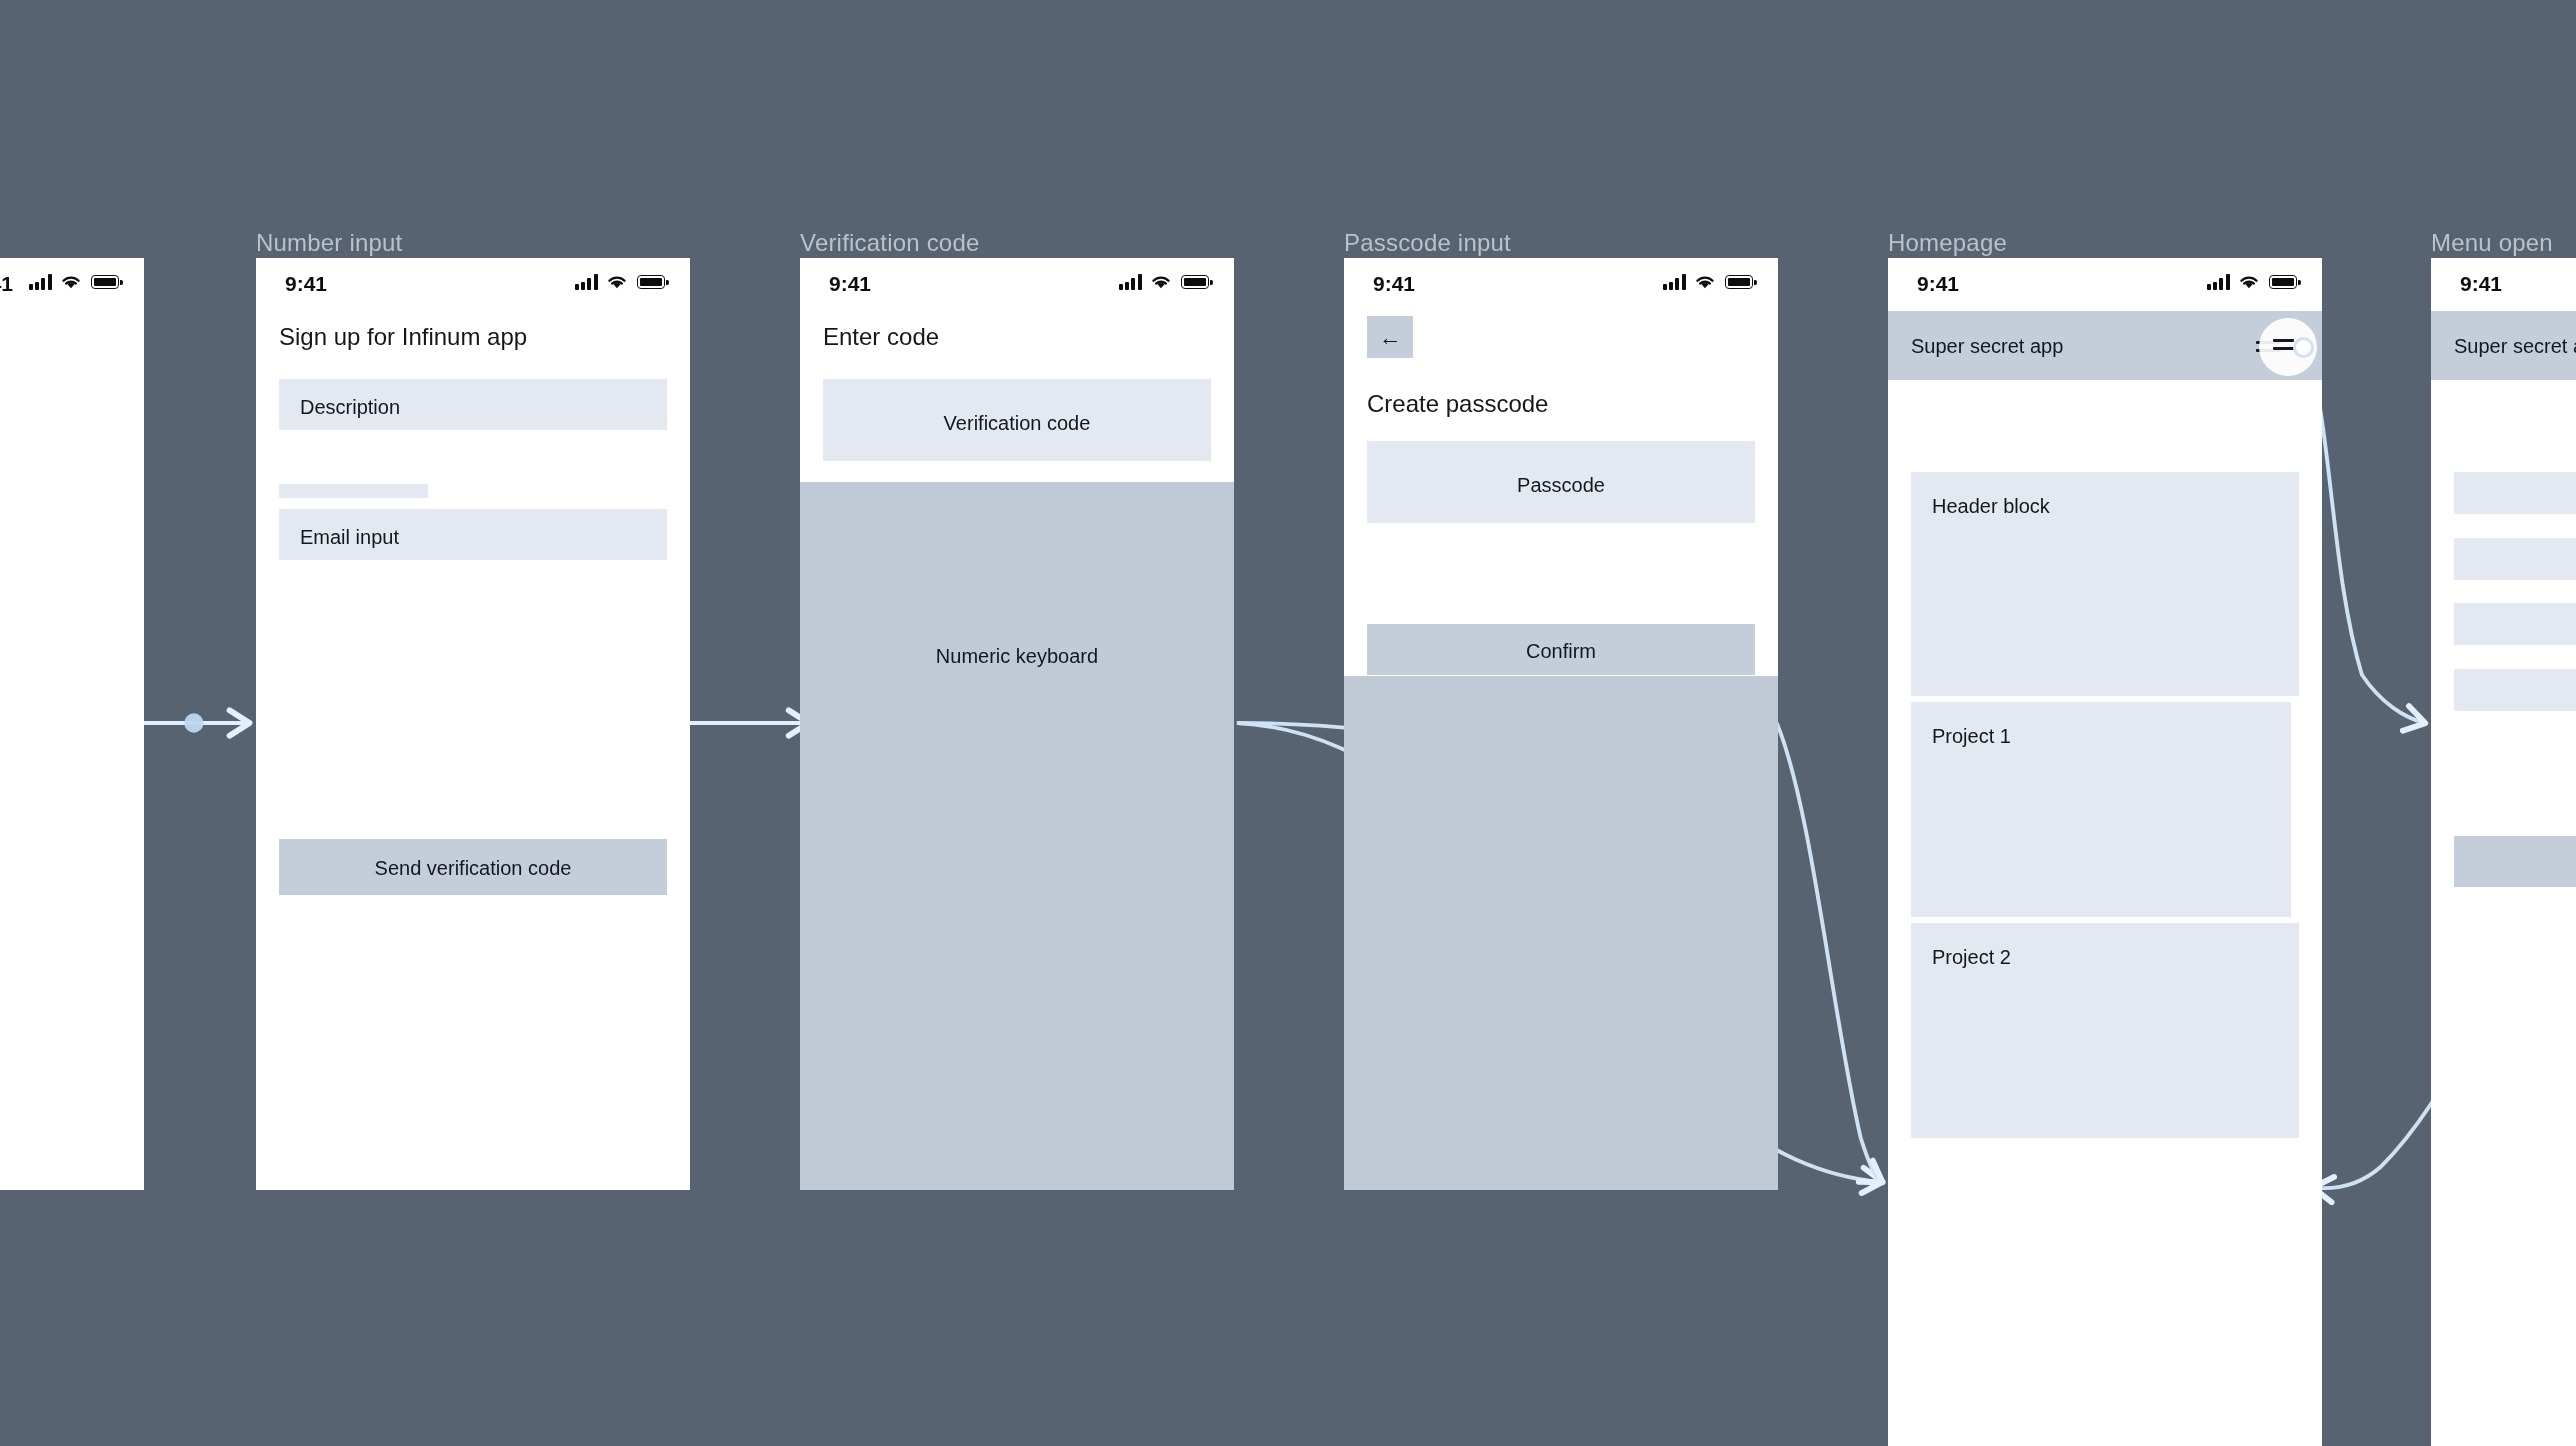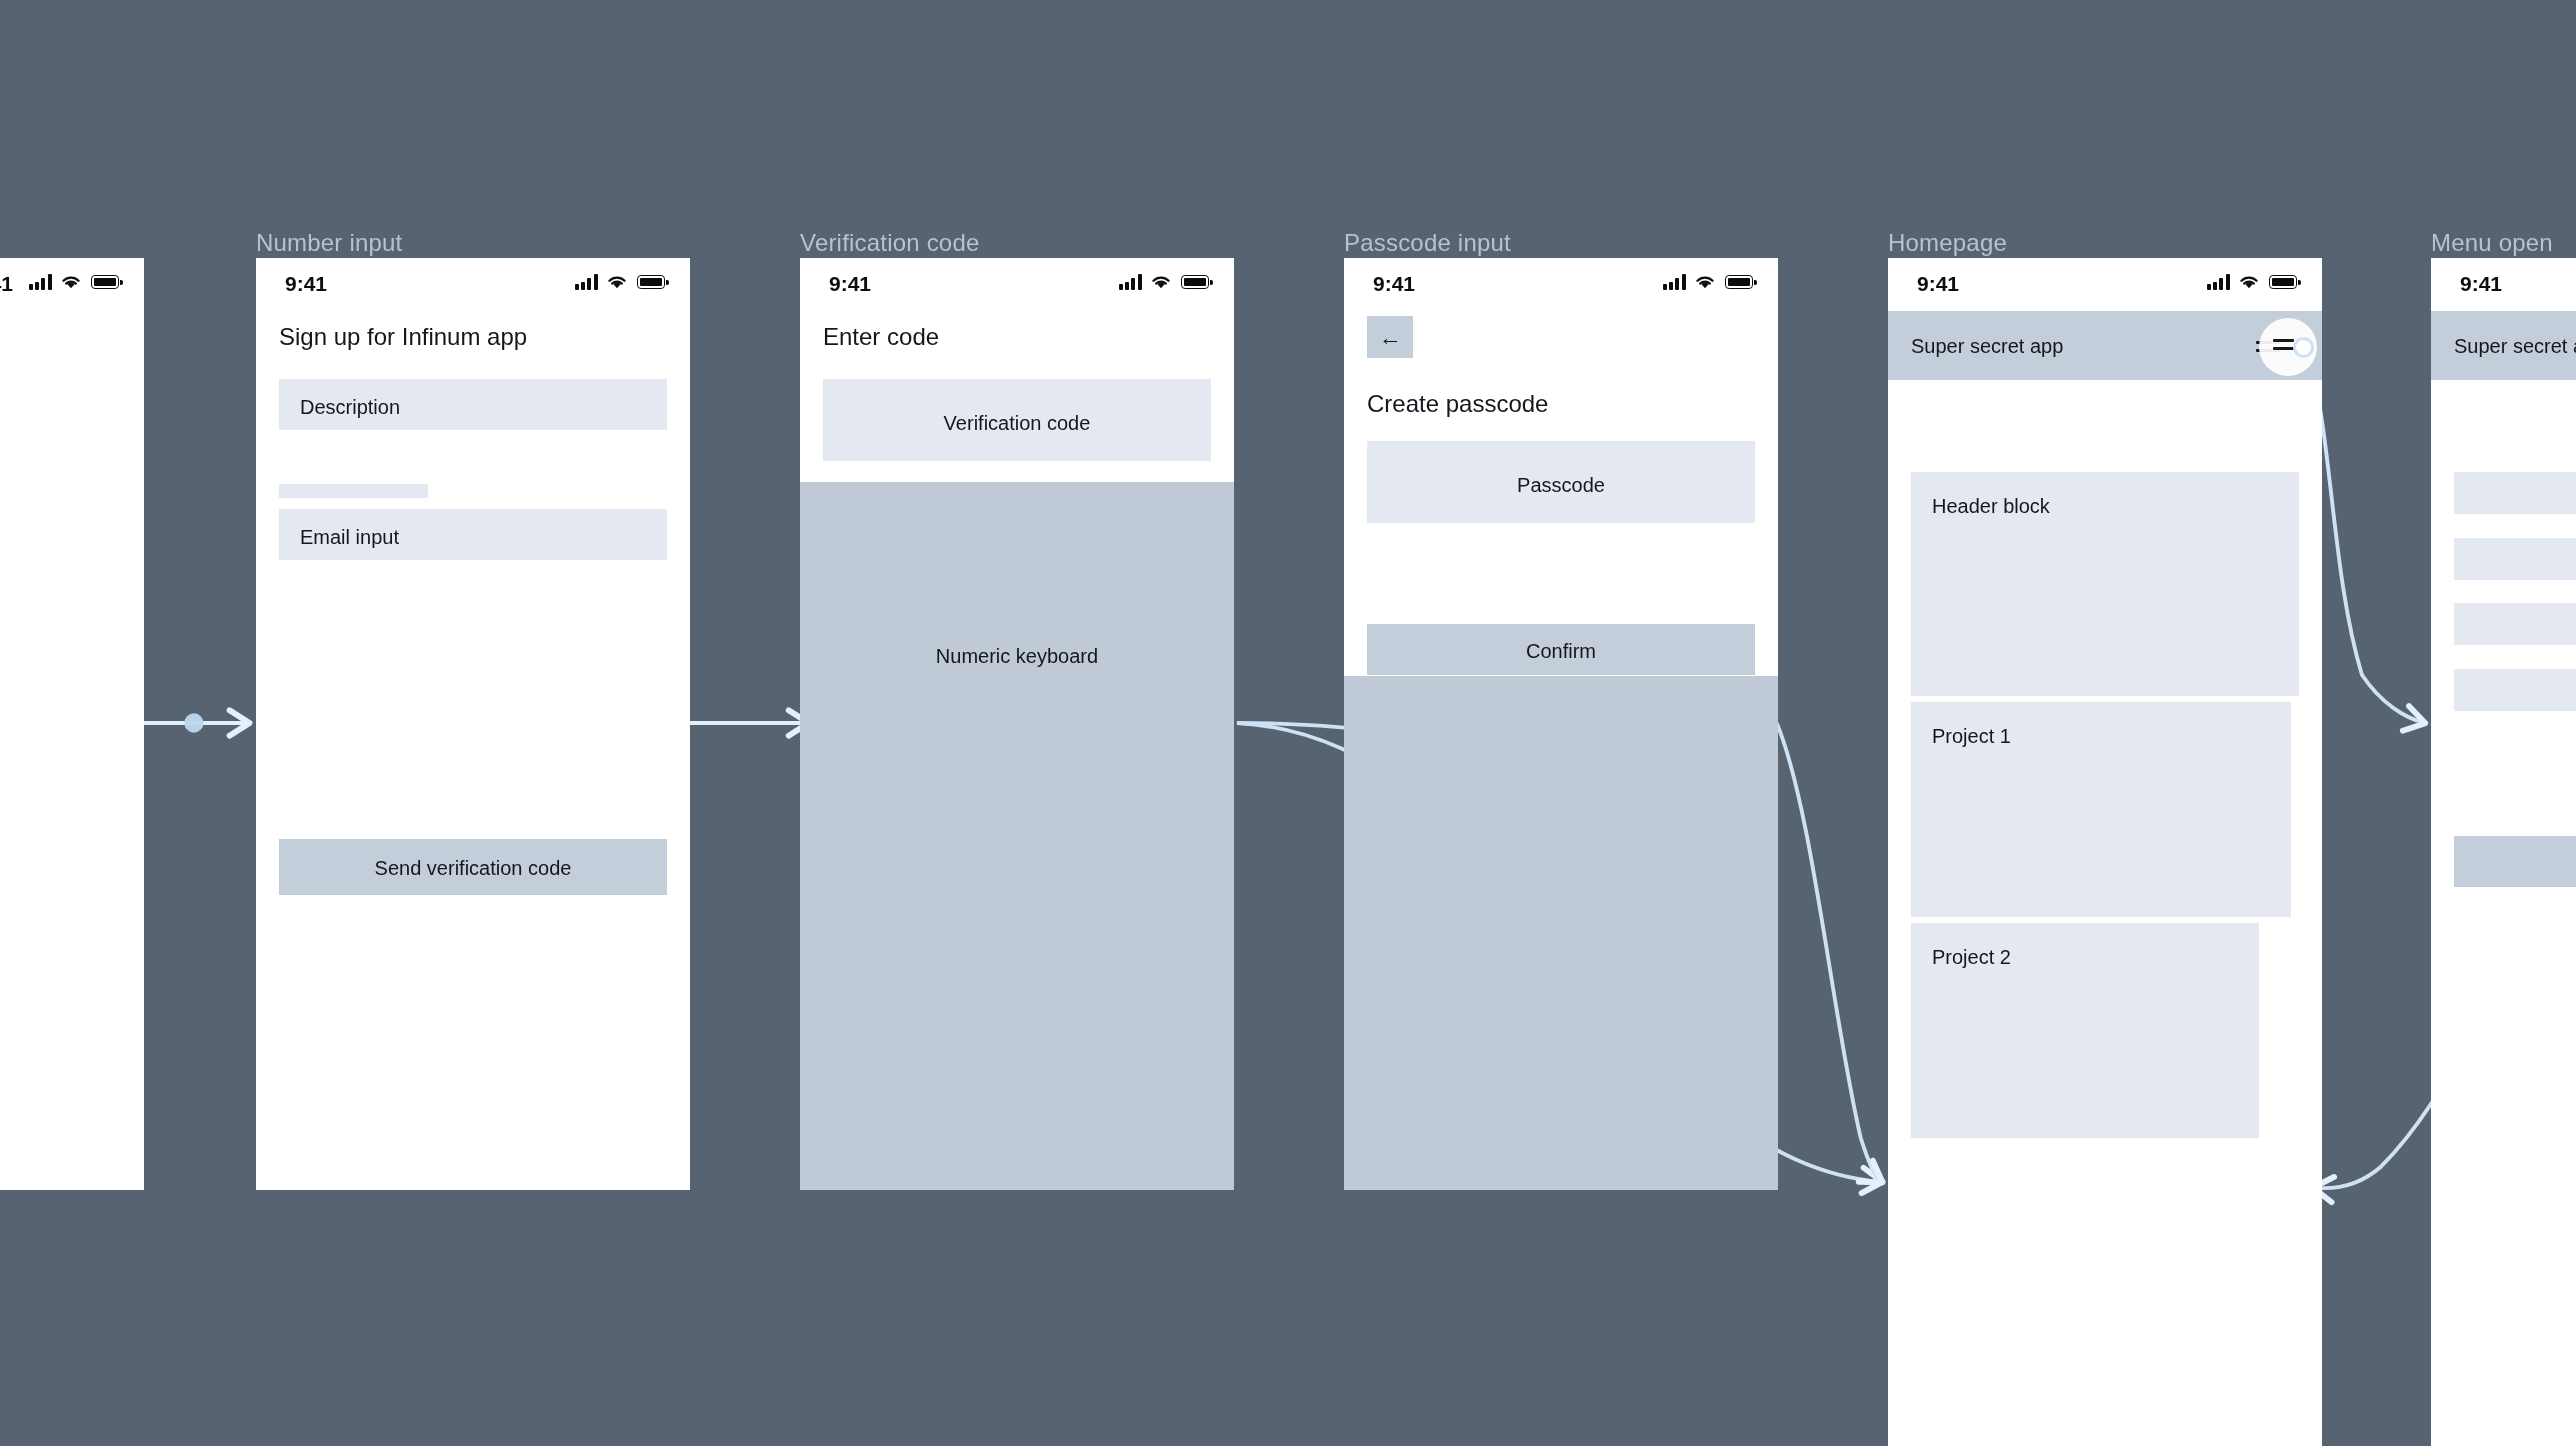--- a/index.html
+++ b/index.html
@@ -314,21 +314,21 @@
     </div>
 
     <div class="blk" style="left:23px;top:214px;width:388px;height:224px;">
       <div class="blk-label" style="left:21px;top:24px;">Header block</div>
     </div>
 
     <div class="blk" style="left:23px;top:444px;width:380px;height:215px;">
       <div class="blk-label" style="left:21px;top:24px;">Project 1</div>
     </div>
 
-    <div class="blk" style="left:23px;top:665px;width:348px;height:215px;">
+    <div class="blk" style="left:23px;top:665px;width:388px;height:215px;">
       <div class="blk-label" style="left:21px;top:24px;">Project 2</div>
     </div>
   </div>
 
   <div class="hotspot" style="left:2259px;top:318px;width:58px;height:58px;"></div>
   <div style="position:absolute;left:2273px;top:337px;width:25px;height:15.4px;
               display:flex;flex-direction:column;justify-content:center;gap:4.8px;">
     <i style="display:block;height:2.9px;width:21px;background:#14181d;border-radius:1px;"></i>
     <i style="display:block;height:2.9px;width:21px;background:#14181d;border-radius:1px;"></i>
   </div>

